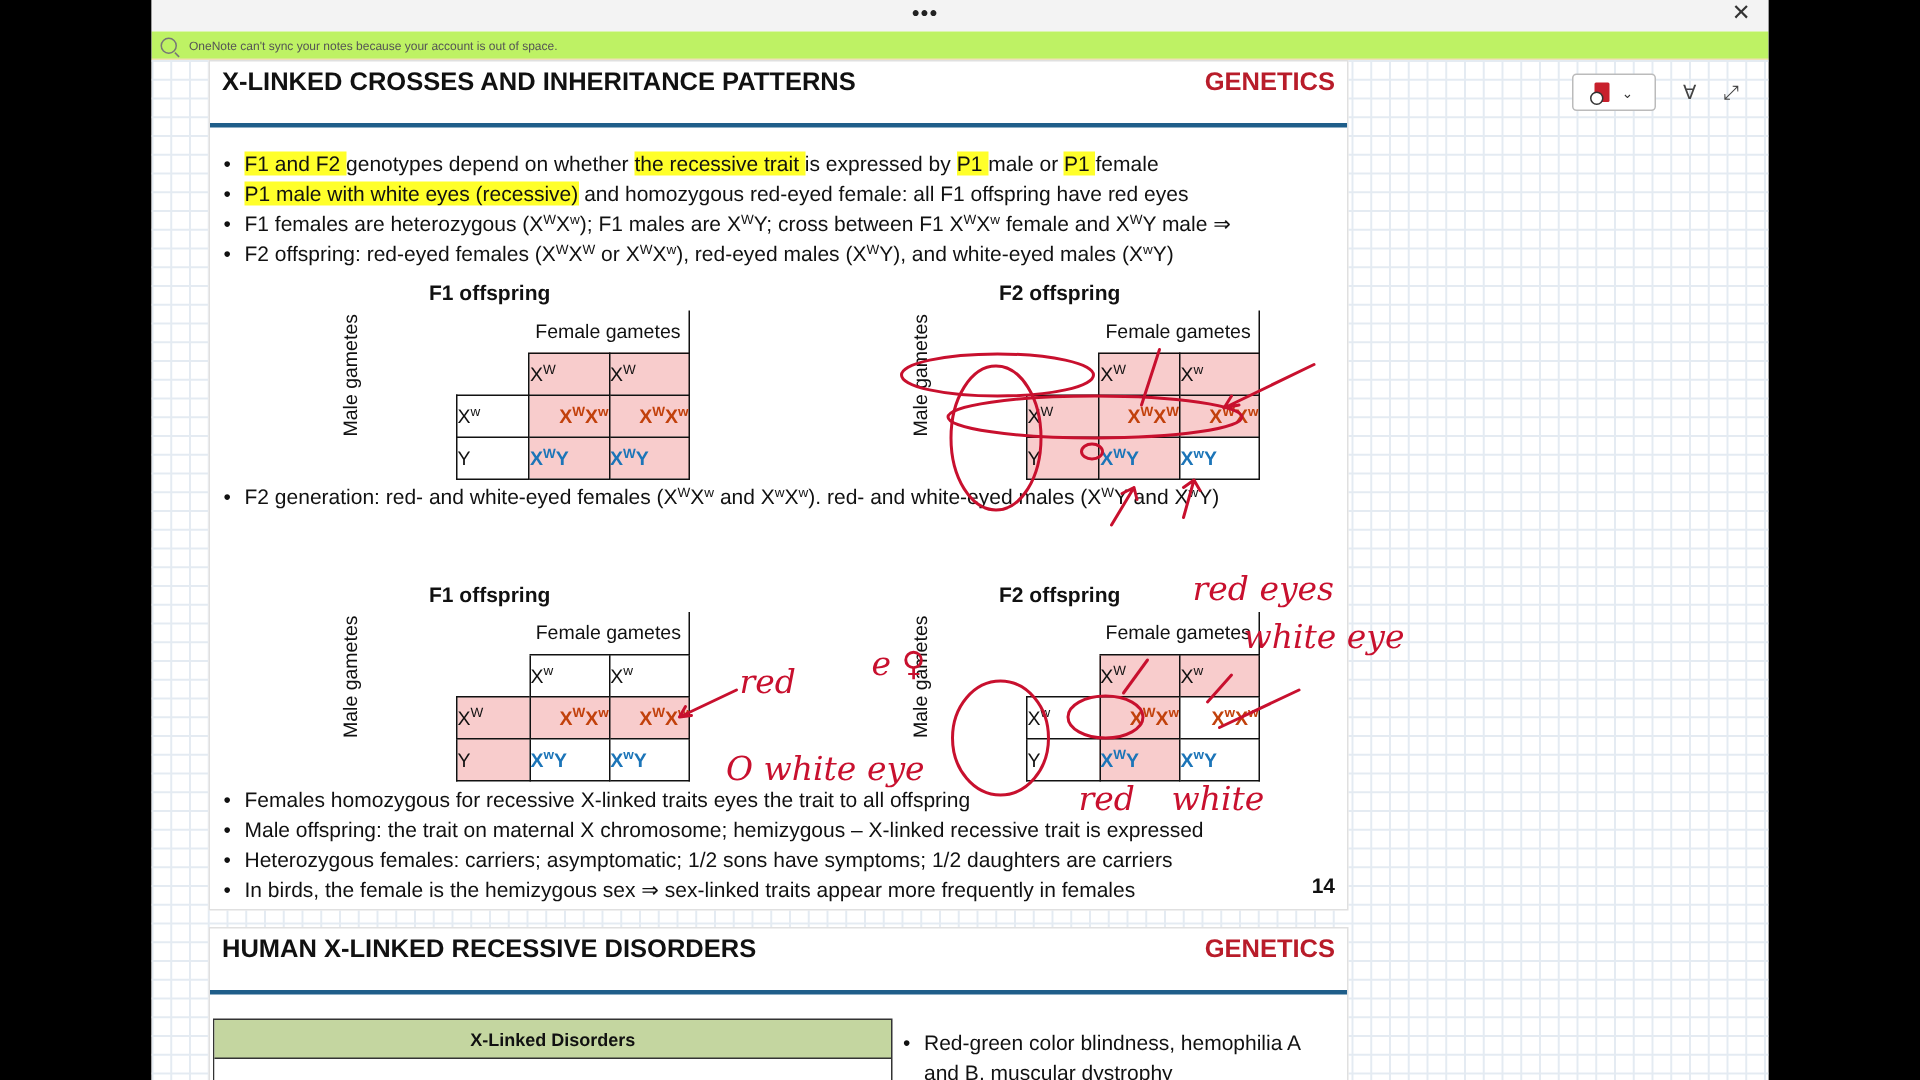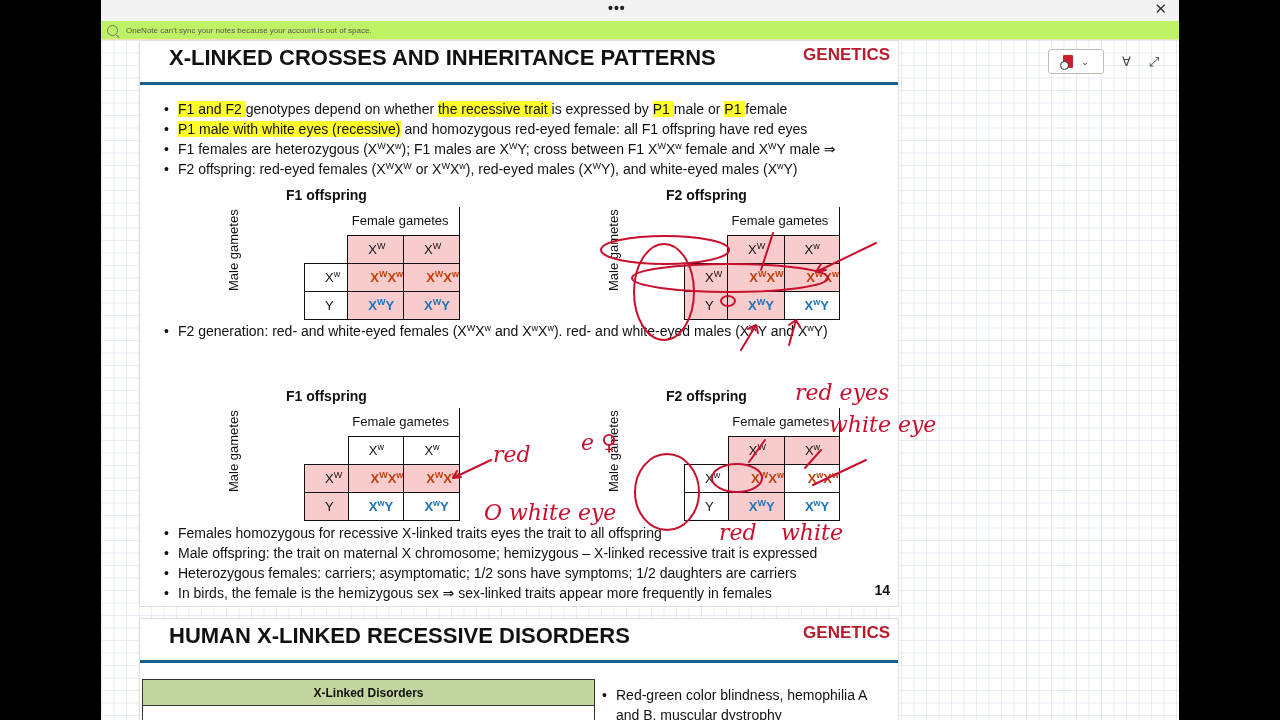--- a/index.html
+++ b/index.html
@@ -19,35 +19,35 @@
   .toolbar { position: absolute; left: 947px; top: 9px; display: flex; align-items: center; }
   .nb-btn { width: 56px; height: 25px; border: 1px solid #bbb; border-radius: 3px; background: #fff; display: flex; align-items: center; justify-content: center; gap: 8px; cursor: pointer; }
   .nb-icon { width: 10px; height: 13px; background: #c8202c; border-radius: 1px; position: relative; }
   .nb-icon::before { content: ""; position: absolute; left: -3px; bottom: -2px; width: 7px; height: 7px; border-radius: 50%; background: #fff; border: 1px solid #333; }
   .chev { font-size: 9px; color: #333; }
   .tool-ico { margin-left: 18px; font-size: 13px; color: #444; cursor: pointer; }
 
   .slide { position: absolute; left: 38px; background: #fff; border: 1px solid #e0e0e0; }
   .slide1 { top: 0; width: 760px; height: 567px; }
   .slide2 { top: 578px; width: 760px; height: 120px; }
-  .stitle { position: absolute; left: 8px; top: 4px; font-size: 22px; font-weight: bold; color: #111; margin-left: 21px; }
+  .stitle { position: absolute; left: 8px; top: 4px; font-size: 17px; font-weight: bold; color: #111; }
   .sbrand { position: absolute; right: 8px; top: 4px; font-size: 17px; font-weight: bold; color: #b81c2a; }
   .srule { position: absolute; left: 0; top: 41px; width: 100%; height: 3px; background: #1f5e8a; }
-  .bullets { position: absolute; left: 24px; font-size: 14px; color: #111; line-height: 20px; }
+  .bullets { position: absolute; left: 9px; font-size: 14px; color: #111; line-height: 20px; }
   .bullets li { list-style: none; position: relative; padding-left: 14px; white-space: nowrap; }
   .bullets li::before { content: "•"; position: absolute; left: 0; top: 0; }
   .hl { background: #ffff2a; }
   sup { font-size: 9px; vertical-align: 5px; line-height: 0; }
   .pnum { position: absolute; right: 8px; bottom: 8px; font-size: 14px; font-weight: bold; color: #111; }
 
   .punnett { position: absolute; width: 240px; height: 140px; }
   .ptitle { position: absolute; left: 66px; top: 0; font-size: 14px; font-weight: bold; color: #111; }
   .pvlabel { position: absolute; left: -4px; top: 58px; font-size: 13px; color: #111; transform: rotate(-90deg); transform-origin: left top; white-space: nowrap; left: 6px; top: 104px; }
   .pgrid { position: absolute; left: 48px; top: 20px; border-collapse: collapse; font-size: 13px; margin-left: 36px; }
-  .pgrid td { width: 61px; height: 28px; border: 1px solid #111; padding-left: 20px; color: #111; }
+  .pgrid td { width: 61px; height: 28px; border: 1px solid #111; padding-left: 0; color: #111; }
   .pgrid td.blank { border: none; }
   .pgrid td.hdr { border-top: none; border-left: none; border-right: 1px solid #111; padding-left: 4px; }
   .pgrid td.pink { background: #f8cccc; }
   .pgrid td.red { color: #c2410c; font-weight: bold; text-align: right; }
   .pgrid td.blue { color: #1c75b8; font-weight: bold; }
 
   .table2 { position: absolute; left: 2px; top: 60px; width: 453px; border: 1px solid #333; }
   .table2 .th { background: #c4d6a0; font-size: 12px; font-weight: bold; text-align: center; height: 26px; line-height: 26px; border-bottom: 1px solid #333; color: #111; }
   .table2 .td { height: 20px; background: #fff; }
   .side-b { position: absolute; left: 462px; top: 66px; font-size: 14px; line-height: 20px; color: #111; }

